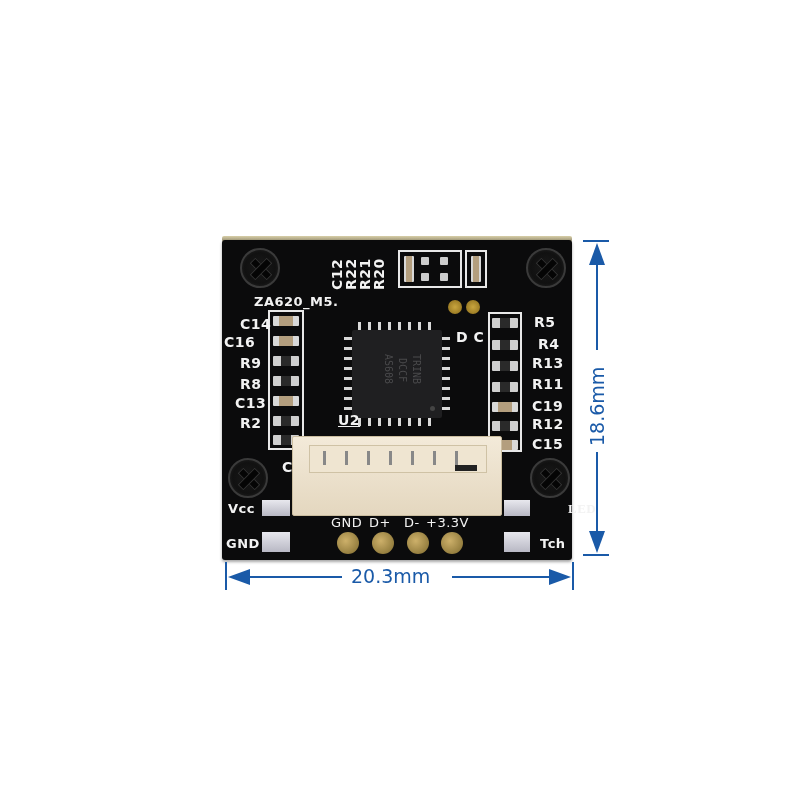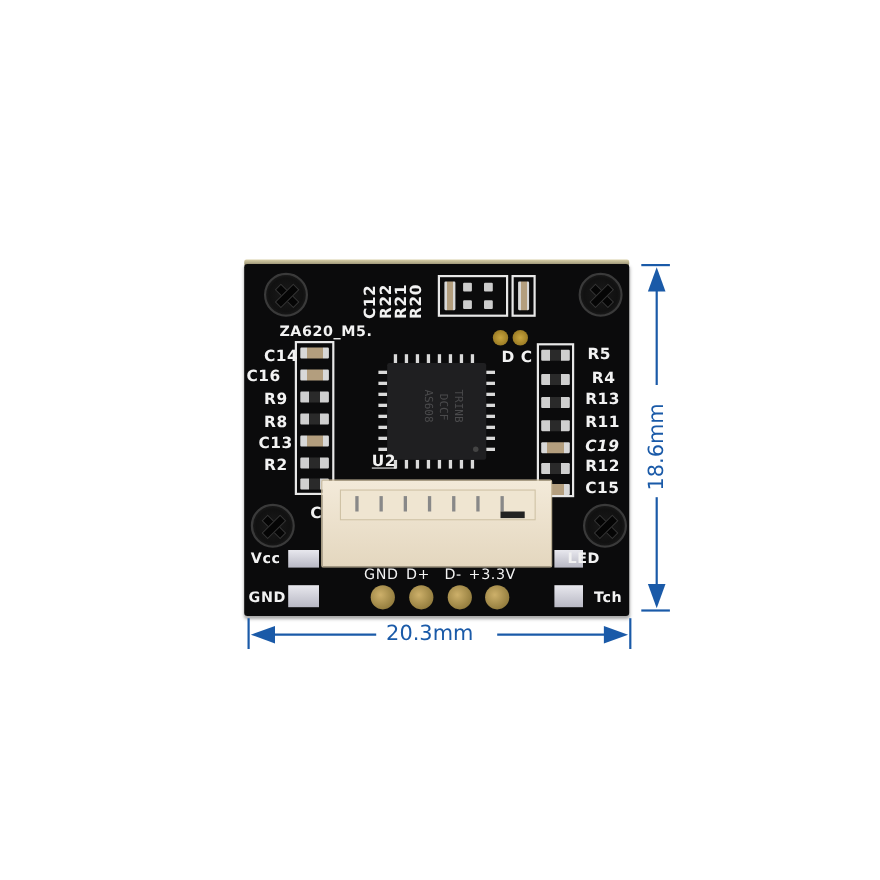--- a/index.html
+++ b/index.html
@@ -52,21 +52,21 @@
 <div class="smd c" style="left:404px;top:256px;width:10px;height:26px;"></div>
 <div class="smd" style="left:421px;top:257px;width:8px;height:8px;background:#ccc;"></div>
 <div class="smd" style="left:421px;top:273px;width:8px;height:8px;background:#ccc;"></div>
 <div class="smd" style="left:440px;top:257px;width:8px;height:8px;background:#ccc;"></div>
 <div class="smd" style="left:440px;top:273px;width:8px;height:8px;background:#ccc;"></div>
 <div class="padbox" style="left:465px;top:250px;width:22px;height:38px;"></div>
 <div class="smd c" style="left:471px;top:256px;width:10px;height:26px;"></div>
 
 <div class="via" style="left:448px;top:300px;width:14px;height:14px;"></div>
 <div class="via" style="left:466px;top:300px;width:14px;height:14px;"></div>
-<div class="silk" style="left:456px;top:318px;">D C</div>
+<div class="silk" style="left:456px;top:330px;">D C</div>
 
 <div class="padbox" style="left:268px;top:310px;width:36px;height:140px;"></div>
 <div class="silk" style="left:240px;top:317px;">C14</div>
 <div class="silk" style="left:224px;top:335px;">C16</div>
 <div class="silk" style="left:240px;top:356px;">R9</div>
 <div class="silk" style="left:240px;top:377px;">R8</div>
 <div class="silk" style="left:235px;top:396px;">C13</div>
 <div class="silk" style="left:240px;top:416px;">R2</div>
 <div class="smd c" style="left:273px;top:316px;width:26px;height:10px;"></div>
 <div class="smd c" style="left:273px;top:336px;width:26px;height:10px;"></div>
@@ -75,21 +75,21 @@
 <div class="smd c" style="left:273px;top:396px;width:26px;height:10px;"></div>
 <div class="smd r" style="left:273px;top:416px;width:26px;height:10px;"></div>
 <div class="smd r" style="left:273px;top:435px;width:26px;height:10px;"></div>
 <div class="silk" style="left:282px;top:460px;">C</div>
 
 <div class="padbox" style="left:488px;top:312px;width:34px;height:140px;"></div>
 <div class="silk" style="left:534px;top:315px;">R5</div>
 <div class="silk" style="left:538px;top:337px;">R4</div>
 <div class="silk" style="left:532px;top:356px;">R13</div>
 <div class="silk" style="left:532px;top:377px;">R11</div>
-<div class="silk" style="left:532px;top:399px;font-style:italic;">C19</div>
+<div class="silk" style="left:532px;top:399px;">C19</div>
 <div class="silk" style="left:532px;top:417px;">R12</div>
 <div class="silk" style="left:532px;top:437px;">C15</div>
 <div class="smd r" style="left:492px;top:318px;width:26px;height:10px;"></div>
 <div class="smd r" style="left:492px;top:340px;width:26px;height:10px;"></div>
 <div class="smd r" style="left:492px;top:361px;width:26px;height:10px;"></div>
 <div class="smd r" style="left:492px;top:382px;width:26px;height:10px;"></div>
 <div class="smd c" style="left:492px;top:402px;width:26px;height:10px;"></div>
 <div class="smd r" style="left:492px;top:421px;width:26px;height:10px;"></div>
 <div class="smd c" style="left:492px;top:440px;width:26px;height:10px;"></div>
 
@@ -147,21 +147,21 @@
   <div class="conn-slot" style="left:162px;"></div>
 </div>
 
 <div class="sidepad" style="left:262px;top:500px;width:28px;height:16px;"></div>
 <div class="sidepad" style="left:262px;top:532px;width:28px;height:20px;"></div>
 <div class="sidepad" style="left:504px;top:500px;width:26px;height:16px;"></div>
 <div class="sidepad" style="left:504px;top:532px;width:26px;height:20px;"></div>
 
 <div class="silk" style="left:228px;top:502px;font-size:13px;">Vcc</div>
 <div class="silk" style="left:226px;top:537px;font-size:13px;">GND</div>
-<div class="silk" style="left:516px;top:502px;font-size:13px;">LED</div>
+<div class="silk" style="left:568px;top:502px;font-size:13px;font-family:Liberation Serif, serif;">LED</div>
 <div class="silk" style="left:540px;top:537px;font-size:13px;">Tch</div>
 
 <div class="silk" style="left:331px;top:516px;font-size:13px;font-weight:normal;">GND</div>
 <div class="silk" style="left:369px;top:516px;font-size:13px;font-weight:normal;">D+</div>
 <div class="silk" style="left:404px;top:516px;font-size:13px;font-weight:normal;">D-</div>
 <div class="silk" style="left:426px;top:516px;font-size:13px;font-weight:normal;">+3.3V</div>
 
 <div class="goldpad" style="left:337px;top:532px;"></div>
 <div class="goldpad" style="left:372px;top:532px;"></div>
 <div class="goldpad" style="left:407px;top:532px;"></div>

